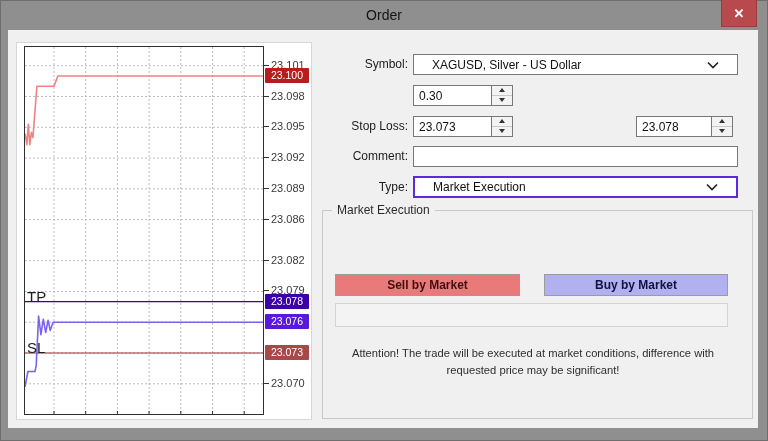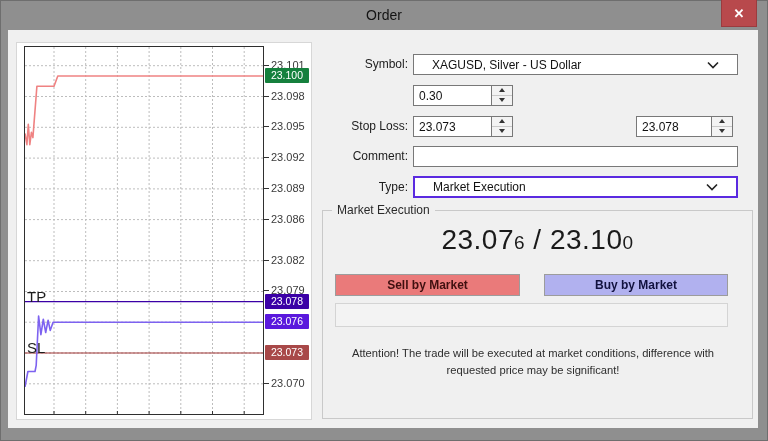--- a/index.html
+++ b/index.html
@@ -118,21 +118,21 @@
       </div>
     <div class="axis-label" style="top: 15.74px;">23.101</div>
         <div class="axis-label" style="top: 46.52px;">23.098</div>
         <div class="axis-label" style="top: 77.3px;">23.095</div>
         <div class="axis-label" style="top: 108.08px;">23.092</div>
         <div class="axis-label" style="top: 138.86px;">23.089</div>
         <div class="axis-label" style="top: 169.64px;">23.086</div>
         <div class="axis-label" style="top: 210.68px;">23.082</div>
         <div class="axis-label" style="top: 241.46px;">23.079</div>
         <div class="axis-label" style="top: 333.8px;">23.070</div>
-        <div class="price-badge" style="top: 25px; background: #15803d;">23.100</div>
+        <div class="price-badge" style="top: 25px; background: #b91c1c;">23.100</div>
         <div class="price-badge" style="top: 250.72px; background: rgb(59, 0, 166);">23.078</div>
         <div class="price-badge" style="top: 271.24px; background: rgb(90, 24, 221);">23.076</div>
         <div class="price-badge" style="top: 302.02px; background: rgb(168, 72, 72);">23.073</div>
         <div class="line-tag" style="top: 244.72px;">TP</div>
         <div class="line-tag" style="top: 296.02px;">SL</div>
       </div>
 
     <div class="flabel" style="left:252px;top:24px;width:148px;">Symbol:</div>
     <div class="field select" style="left:405px;top:24px;width:325px;">
       <span class="txt">XAGUSD, Silver - US Dollar</span>
@@ -188,23 +188,20 @@
     <div class="field select type-select" style="left:405px;top:146px;width:325px;height:22px;">
       <span class="txt">Market Execution</span>
       <svg class="chev" width="12" height="8" viewBox="0 0 12 8">
         <polyline points="1,1.5 6,6.5 11,1.5" fill="none" stroke="#222" stroke-width="1.6"></polyline>
       </svg>
     </div>
 
     <div class="groupbox"></div>
     <div class="legend">Market Execution</div>
 
-    <div class="price-display">
-      <span>23.07</span><span class="small">6</span><span> / </span><span>23.10</span><span class="small">0</span>
-    </div>
 
     <div class="mkt-btn buy-btn">
       <span>Buy by Market</span>
     </div>
     <div class="mkt-btn sell-btn">
       <span>Sell by Market</span>
     </div>
 
     <div class="slip-box"></div>
 

